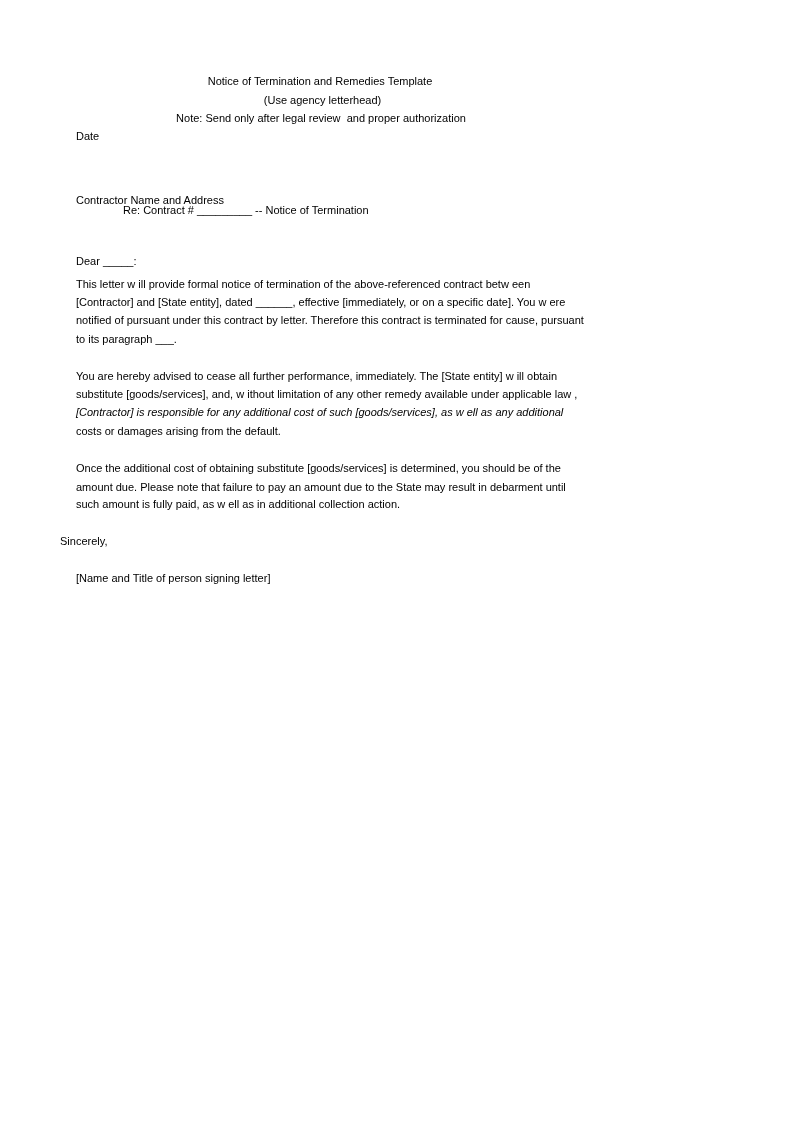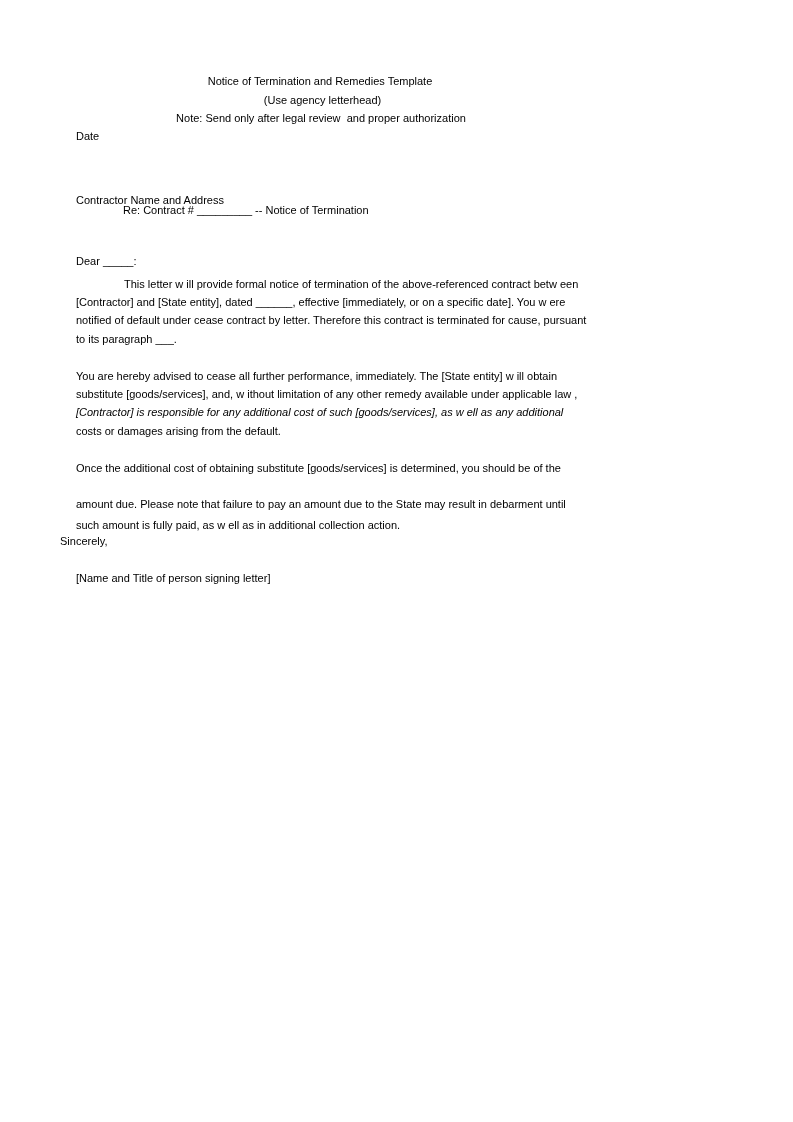--- a/index.html
+++ b/index.html
@@ -24,34 +24,34 @@
   <div class="ln center" style="left:0;width:642px;top:111px;">Note: Send only after legal review  and proper authorization</div>
   <div class="ln" style="left:76px;top:129px;">Date</div>
 
   <div class="ln" style="left:76px;top:166px;margin-top:27px;">Contractor Name and Address</div>
 
   <div class="ln" style="left:123px;top:203px;">Re: Contract # _________ -- Notice of Termination</div>
 
   <div class="ln" style="left:76px;top:254px;">Dear _____:</div>
 
   <div>
-    <div class="ln" style="left:76px;top:277px;margin-left:48px;">This letter w ill provide formal notice of termination of the above-referenced contract betw een</div>
+    <div class="ln" style="left:76px;top:277px;">This letter w ill provide formal notice of termination of the above-referenced contract betw een</div>
     <div class="ln" style="left:76px;top:295px;">[Contractor] and [State entity], dated ______, effective [immediately, or on a specific date]. You w ere</div>
-    <div class="ln" style="left:76px;top:313px;">notified of default under cease contract by letter. Therefore this contract is terminated for cause, pursuant</div>
+    <div class="ln" style="left:76px;top:313px;">notified of pursuant under this contract by letter. Therefore this contract is terminated for cause, pursuant</div>
     <div class="ln" style="left:76px;top:332px;">to its paragraph ___.</div>
   </div>
 
   <div>
     <div class="ln" style="left:76px;top:369px;">You are hereby advised to cease all further performance, immediately. The [State entity] w ill obtain</div>
     <div class="ln" style="left:76px;top:387px;">substitute [goods/services], and, w ithout limitation of any other remedy available under applicable law ,</div>
     <div class="ln" style="left:76px;top:405px;font-style:italic;">[Contractor] is responsible for any additional cost of such [goods/services], as w ell as any additional</div>
     <div class="ln" style="left:76px;top:424px;">costs or damages arising from the default.</div>
   </div>
 
   <div>
     <div class="ln" style="left:76px;top:461px;">Once the additional cost of obtaining substitute [goods/services] is determined, you should be of the</div>
-    <div class="ln" style="left:76px;top:497px;">amount due. Please note that failure to pay an amount due to the State may result in debarment until</div>
-    <div class="ln" style="left:76px;top:518px;">such amount is fully paid, as w ell as in additional collection action.</div>
+    <div class="ln" style="left:76px;top:480px;">amount due. Please note that failure to pay an amount due to the State may result in debarment until</div>
+    <div class="ln" style="left:76px;top:497px;">such amount is fully paid, as w ell as in additional collection action.</div>
   </div>
 
   <div class="ln" style="left:60px;top:534px;">Sincerely,</div>
   <div class="ln" style="left:76px;top:571px;">[Name and Title of person signing letter]</div>
 </div>
 
 </body></html>

